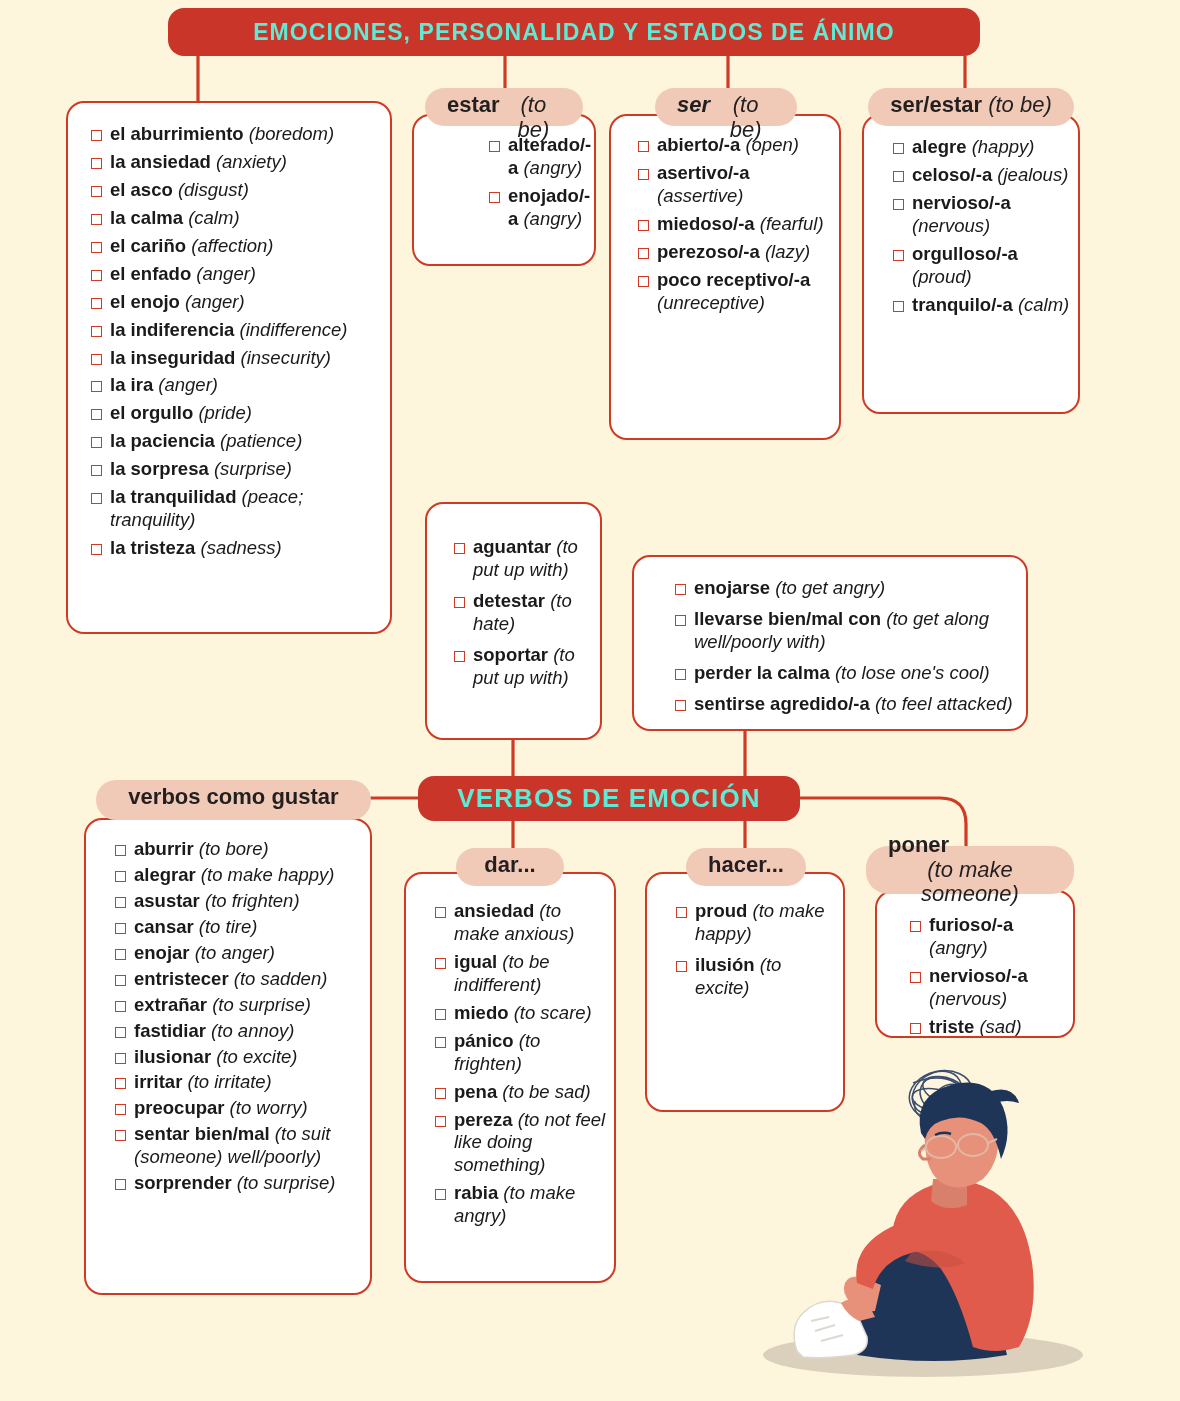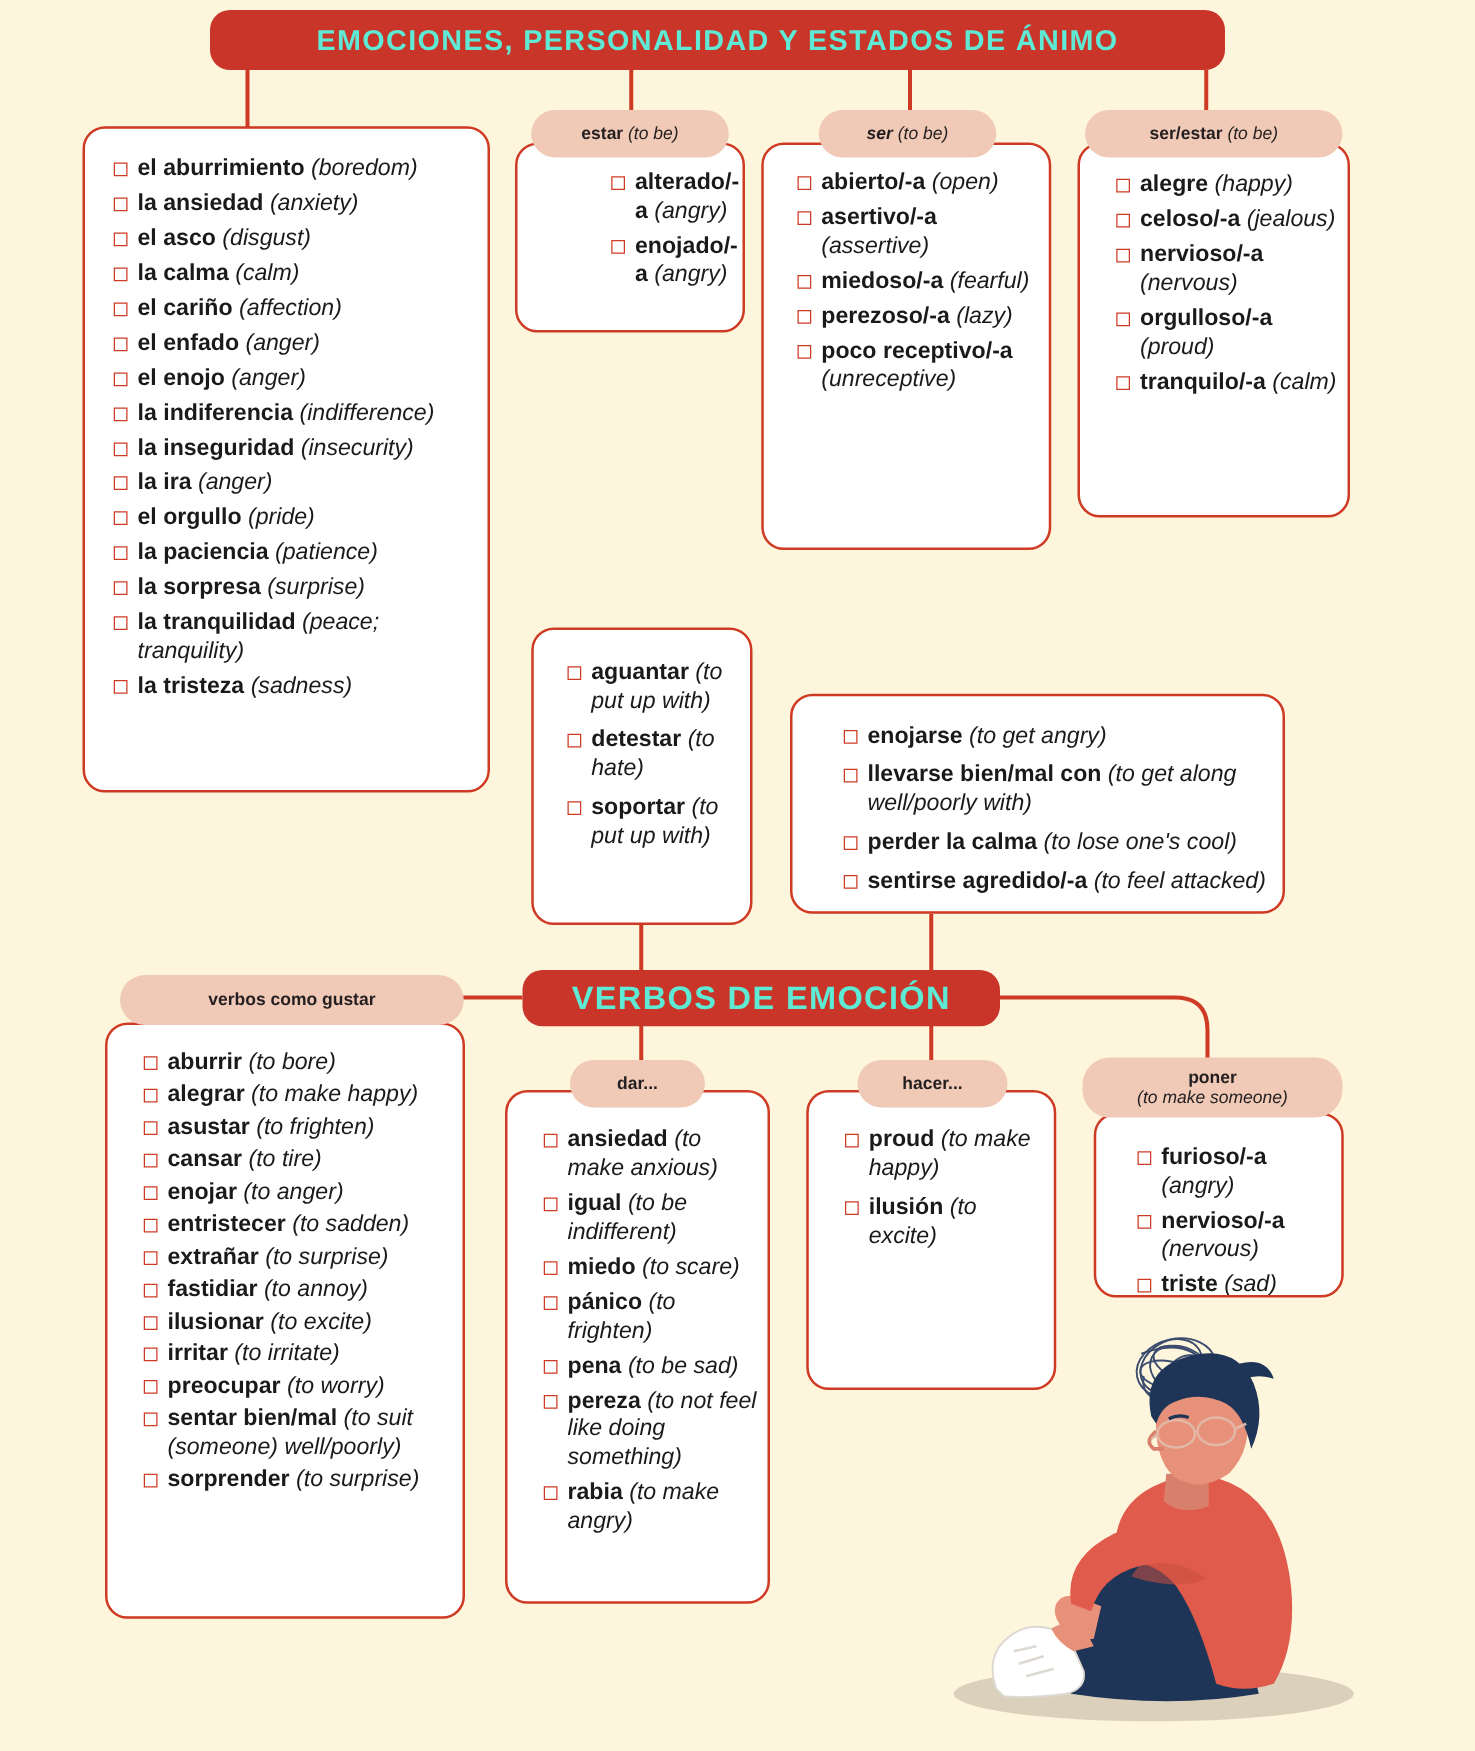--- a/index.html
+++ b/index.html
@@ -47,24 +47,24 @@
     text-align: center;
   }
   .title-main { font-size: 23px; }
   .title-sub  { font-size: 26px; }
 
   .pill {
     position: absolute;
     background: #F1CAB7;
     border-radius: 22px;
     display: flex;
-    align-items: center;
+    align-items: flex-start;
     justify-content: center;
     text-align: center;
-    font-size: 14px;
+    font-size: 22px;
     color: #231f20;
     z-index: 4;
     padding: 5px 22px;
     line-height: 1.12;
   }
 
   .card {
     position: absolute;
     background: #FFFFFF;
     border: 2.5px solid #CF3A24;
@@ -189,21 +189,21 @@
         <li><b>nervioso/-a</b> <i>(nervous)</i></li>
         <li><b>orgulloso/-a</b> <i>(proud)</i></li>
         <li><b>tranquilo/-a</b> <i>(calm)</i></li>
       </ul>
   </div>
   <div class="pill" style="left:868px; top:88px; width:206px; height:38px;">
     <span style="font-weight:bold;">ser/estar</span>&nbsp;<span style="font-style:italic;">(to be)</span>
   </div>
 
   <div class="card" style="left:425px; top:502px; width:177px; height:238px;">
-    <ul class="vocab loose" id="list-aguantar" style="padding:22px 10px 10px 26px;">
+    <ul class="vocab loose" id="list-aguantar" style="padding:32px 10px 10px 26px;">
         <li><b>aguantar</b> <i>(to put up with)</i></li>
         <li><b>detestar</b> <i>(to hate)</i></li>
         <li><b>soportar</b> <i>(to put up with)</i></li>
       </ul>
   </div>
 
   <div class="card" style="left:632px; top:555px; width:396px; height:176px;">
     <ul class="vocab loose" id="list-reflexive" style="padding:20px 10px 10px 40px;">
         <li><b>enojarse</b> <i>(to get angry)</i></li>
         <li><b>llevarse bien/mal con</b> <i>(to get along well/poorly with)</i></li>

